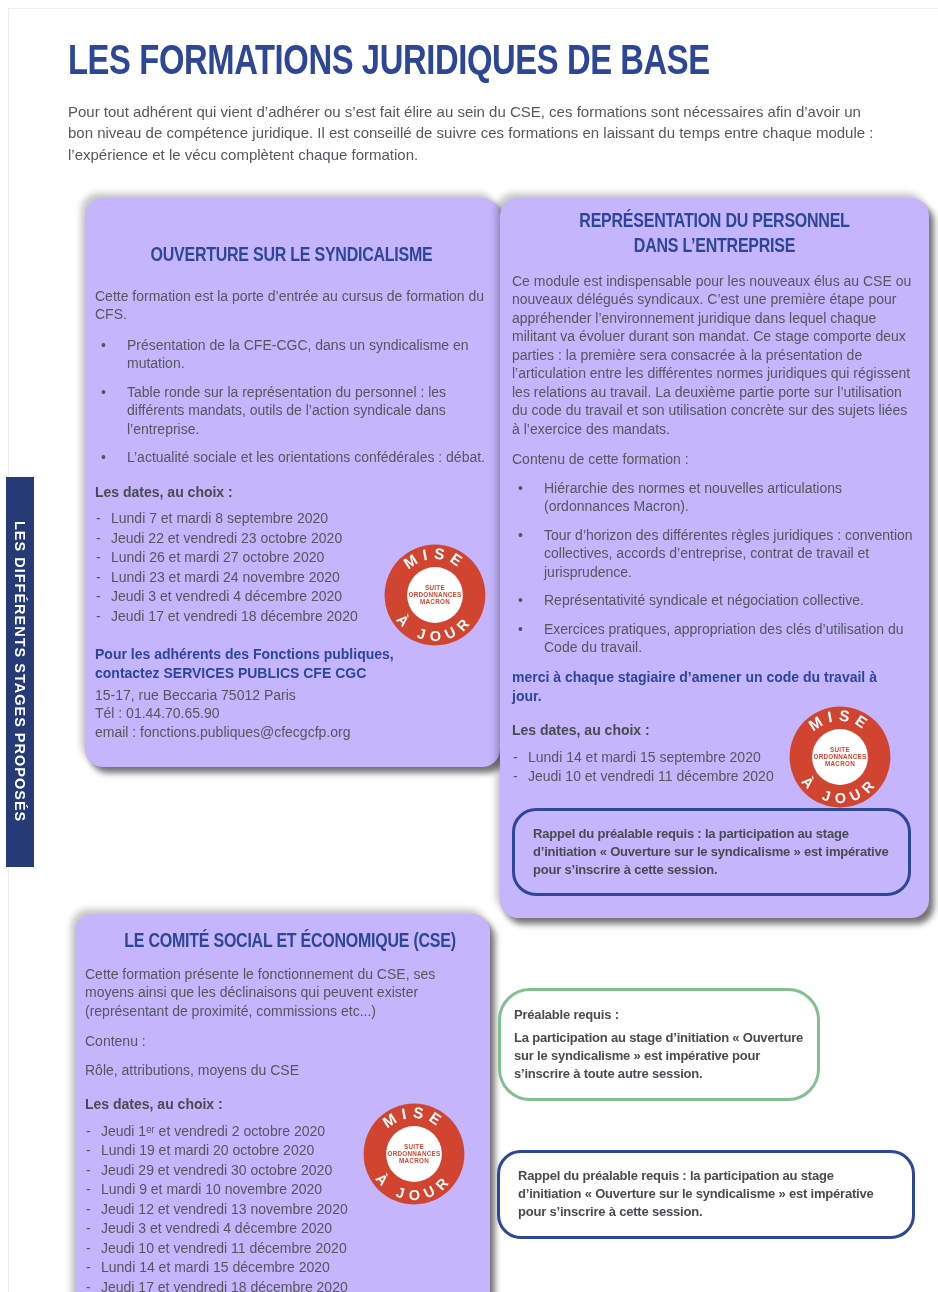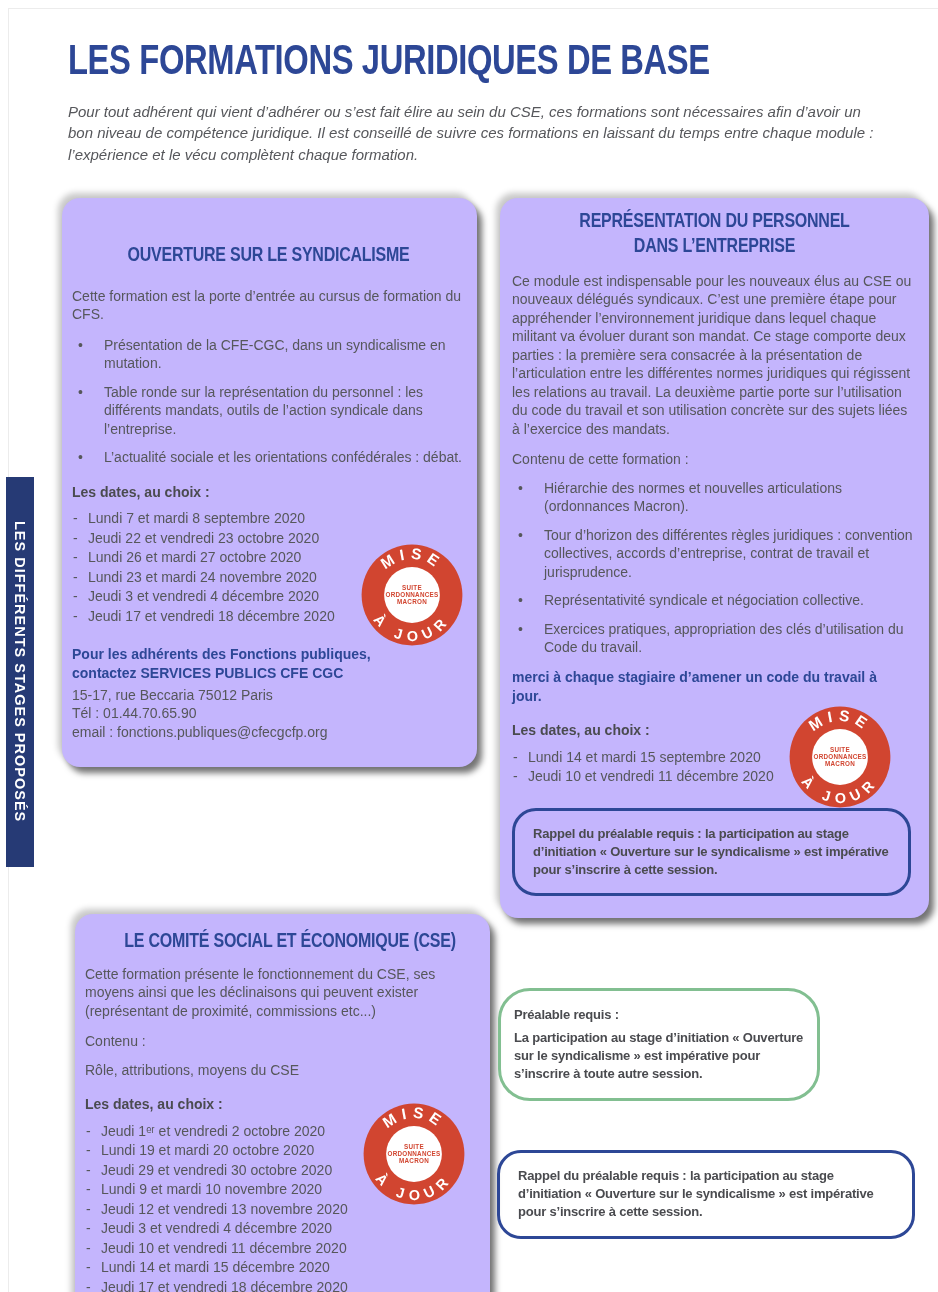--- a/index.html
+++ b/index.html
@@ -13,38 +13,38 @@
   .page-edge{position:absolute;left:8px;top:8px;right:0;bottom:0;border-left:1px solid #ececec;border-top:1px solid #ececec;pointer-events:none;}
 
   
   .main-title{
     position:absolute;left:68px;top:36px;margin:0;
     font-size:42px;font-weight:800;color:#2d4796;white-space:nowrap;
     letter-spacing:-0.5px;transform:scaleX(0.78);transform-origin:0 50%;
   }
   .intro{
     position:absolute;left:68px;top:101px;width:814px;margin:0;
-    font-size:15px;line-height:1.42;color:#56575b;font-style:italic;
+    font-size:15px;line-height:1.42;color:#56575b;
   }
 
   
   .side-tab{
     position:absolute;left:6px;top:477px;width:28px;height:390px;
     background:#263a75;color:#ffffff;
     writing-mode:vertical-rl;text-align:center;line-height:28px;
     font-size:14.5px;font-weight:bold;letter-spacing:1px;white-space:nowrap;
   }
 
   
   .card{
     position:absolute;background:#c4b5fd;border-radius:18px;
     box-shadow:-4px -5px 6px rgba(0,0,0,0.22), 5px 6px 6px rgba(0,0,0,0.55);
     font-size:14px;line-height:1.32;
   }
-  .card-ouverture{left:62px;top:198px;width:393px;padding:44px 12px 26px 10px;}
+  .card-ouverture{left:85px;top:198px;width:393px;padding:44px 12px 26px 10px;}
   .card-representation{left:500px;top:198px;width:405px;padding:10px 12px 20px 12px;}
   .card-cse{left:75px;top:878px;width:393px;padding:14px 12px 20px 10px;margin-top:36px;}
 
   .card-title{
     margin:0 0 20px 0;text-align:center;color:#2d4796;
     font-size:20px;font-weight:800;white-space:nowrap;letter-spacing:-0.3px;
     transform:scaleX(0.8);transform-origin:50% 50%;line-height:1.25;
   }
   .card-title .tline{display:block;}
   .card-representation .card-title{margin-bottom:14px;}

